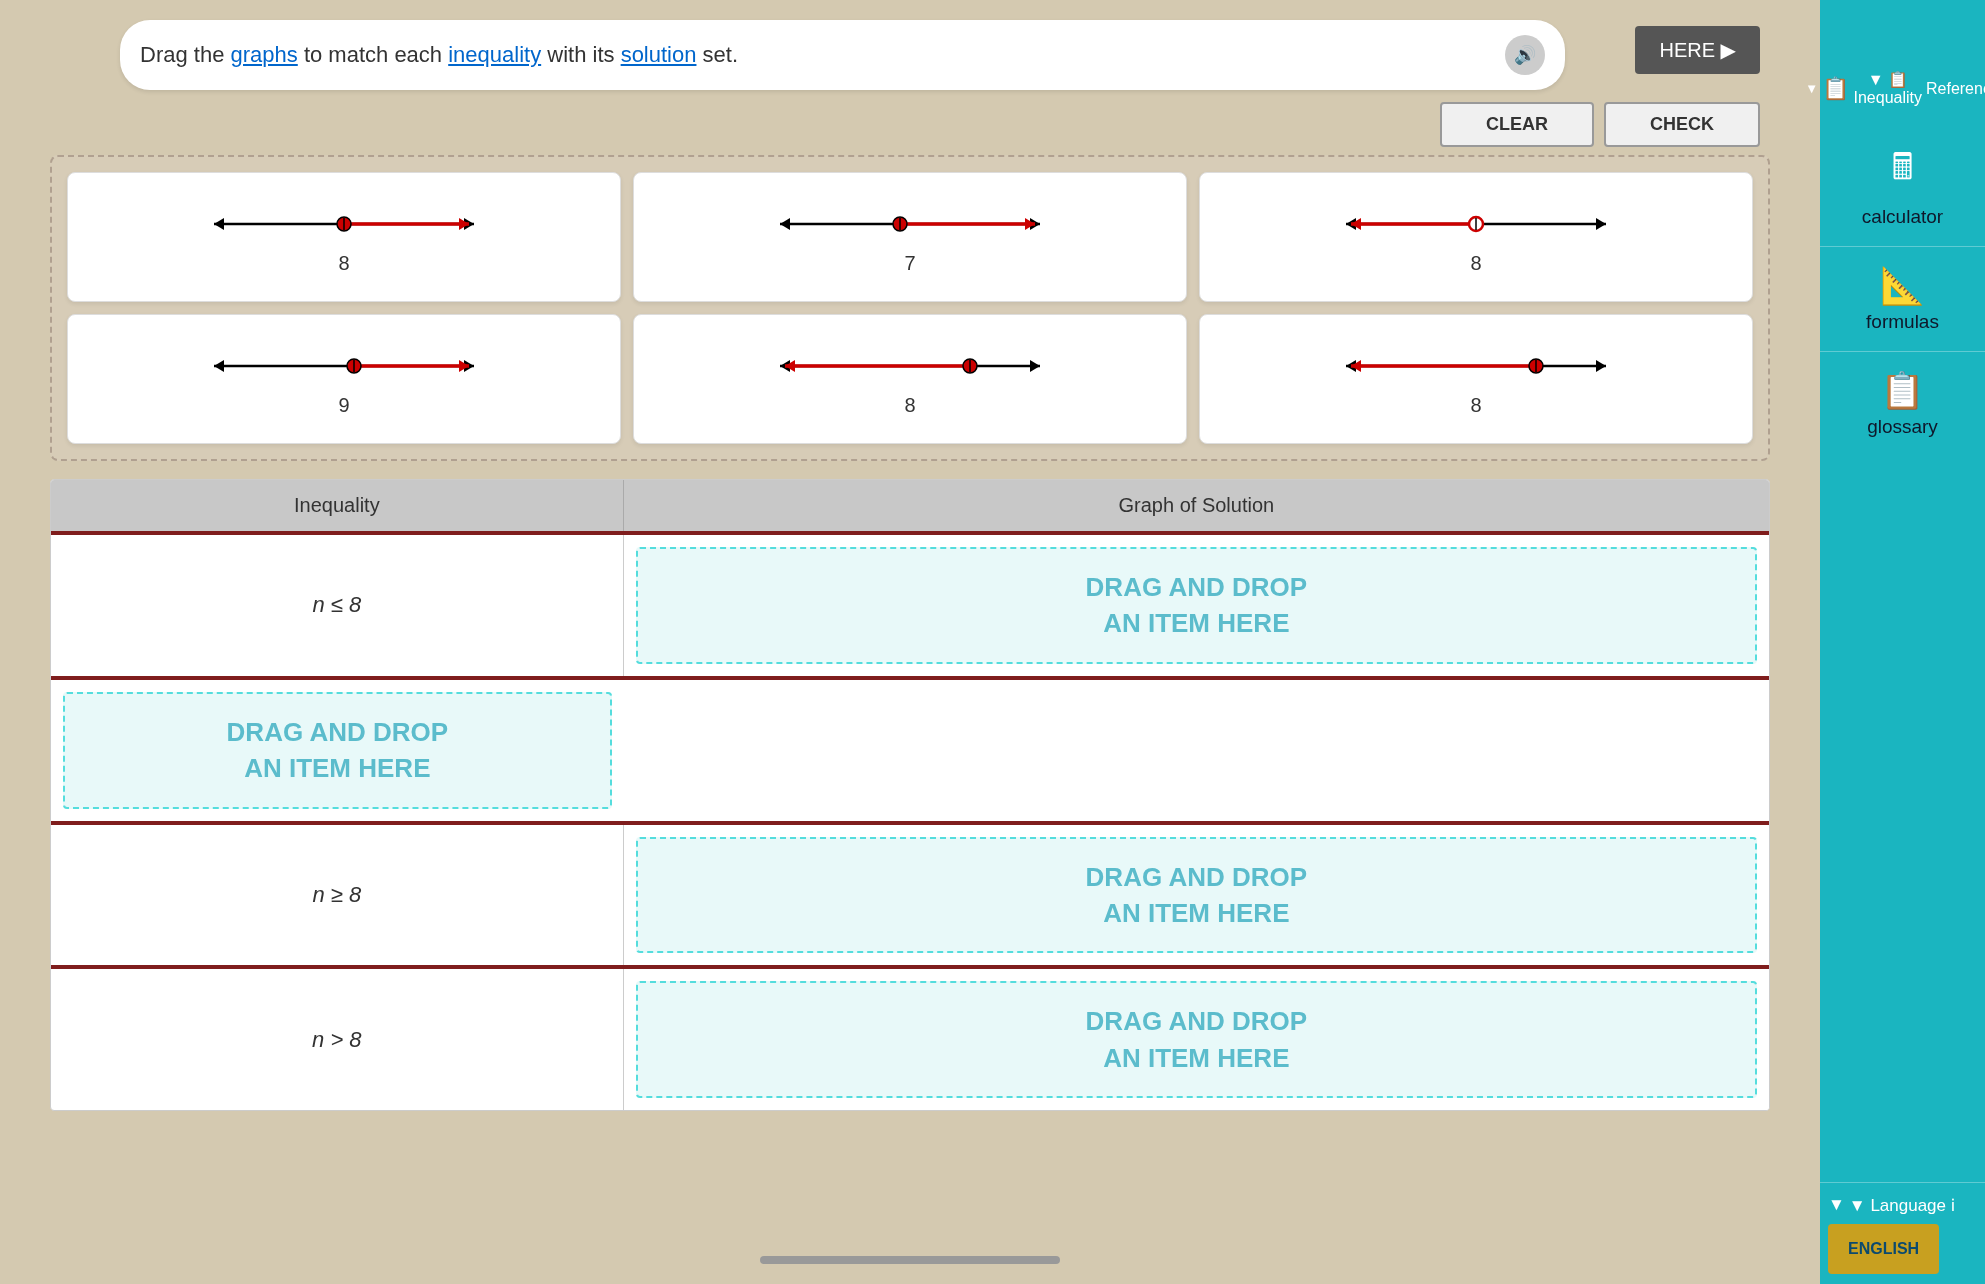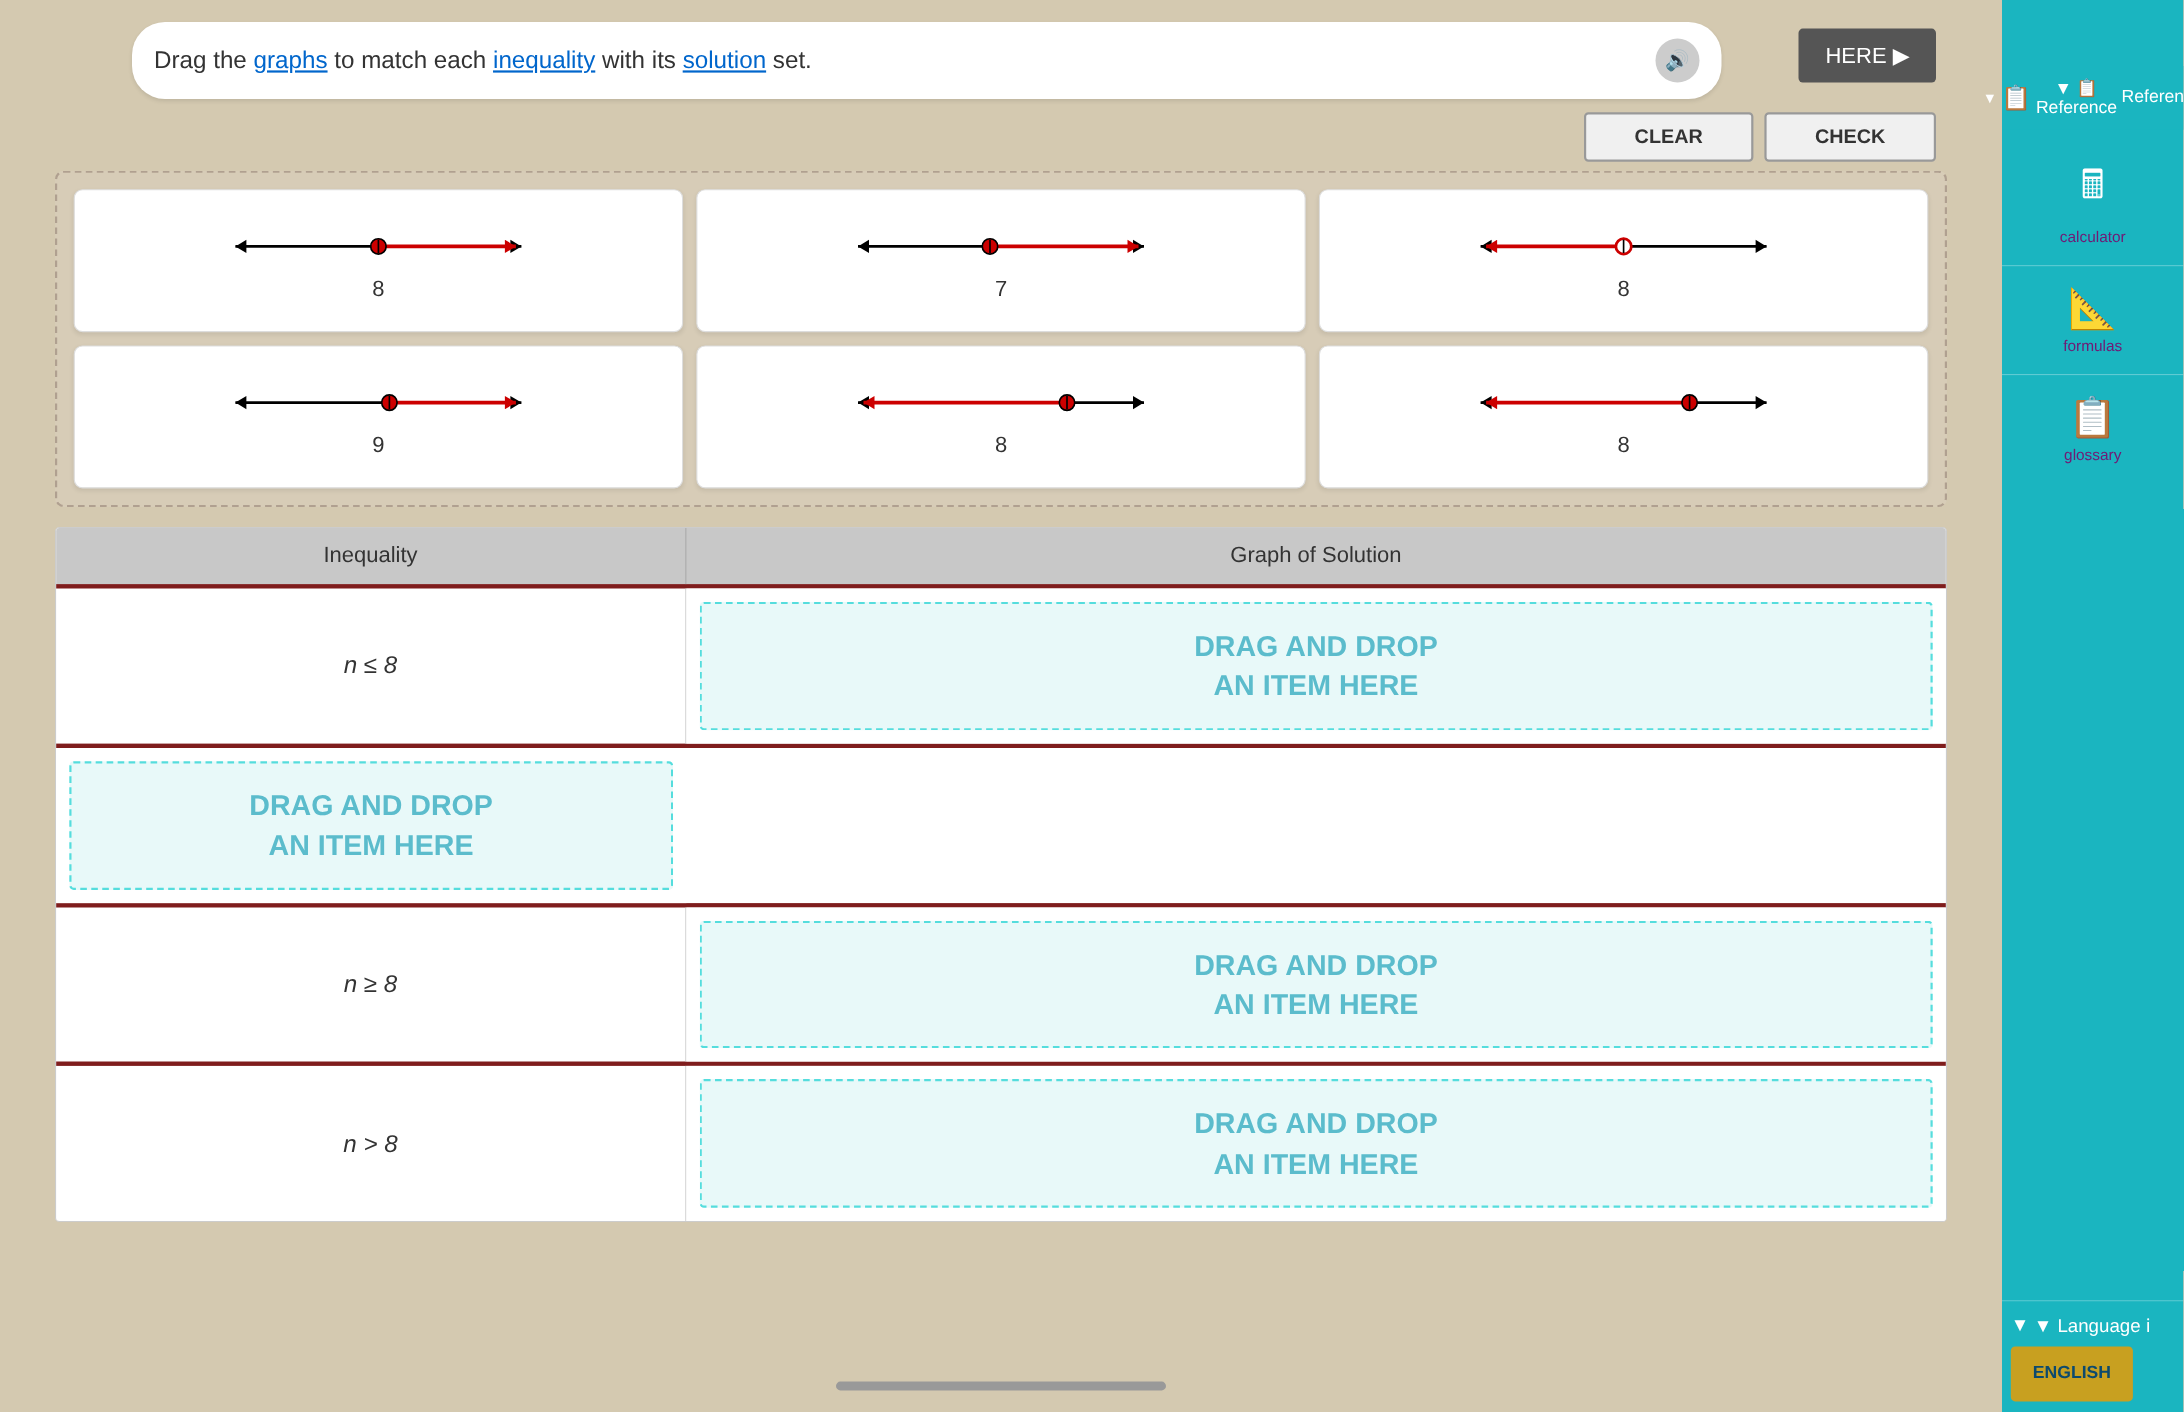--- a/index.html
+++ b/index.html
@@ -222,22 +222,22 @@
       cursor: pointer;
       color: white;
     }
 
     .sidebar-icon {
       font-size: 36px;
       margin-bottom: 4px;
     }
 
     .sidebar-label {
-      font-size: 14px;
-      color: #701a75;
+      font-size: 19px;
+      color: #0f172a;
       text-align: right;
     }
 
     .sidebar-divider {
       width: 100%;
       height: 1px;
       background: rgba(255,255,255,0.3);
       margin: 4px 0;
     }
 
@@ -448,21 +448,21 @@
 
   <div class="scrollbar-container"></div>
 
 </div>
 
 <div class="right-sidebar">
 
   <div style="background:#1ab5c0; color:white; padding:10px 8px; text-align:center; width:100%; display:flex; align-items:center; justify-content:center; gap:4px; margin-bottom:10px;">
     <span style="color:white; font-size:13px;">▼</span>
     <span style="font-size:22px;">📋</span>
-    <span style="font-size:16px; color:white;">▼ 📋Reference</span>
+    <span style="font-size:16px; color:white;">▼ 📋Inequality</span>
     <span style="font-size:16px; color:white;">Reference</span>
   </div>
 
   <div class="sidebar-item">
     <span class="sidebar-icon">🖩</span>
     <span class="sidebar-label">calculator</span>
   </div>
 
   <div class="sidebar-divider"></div>
 

